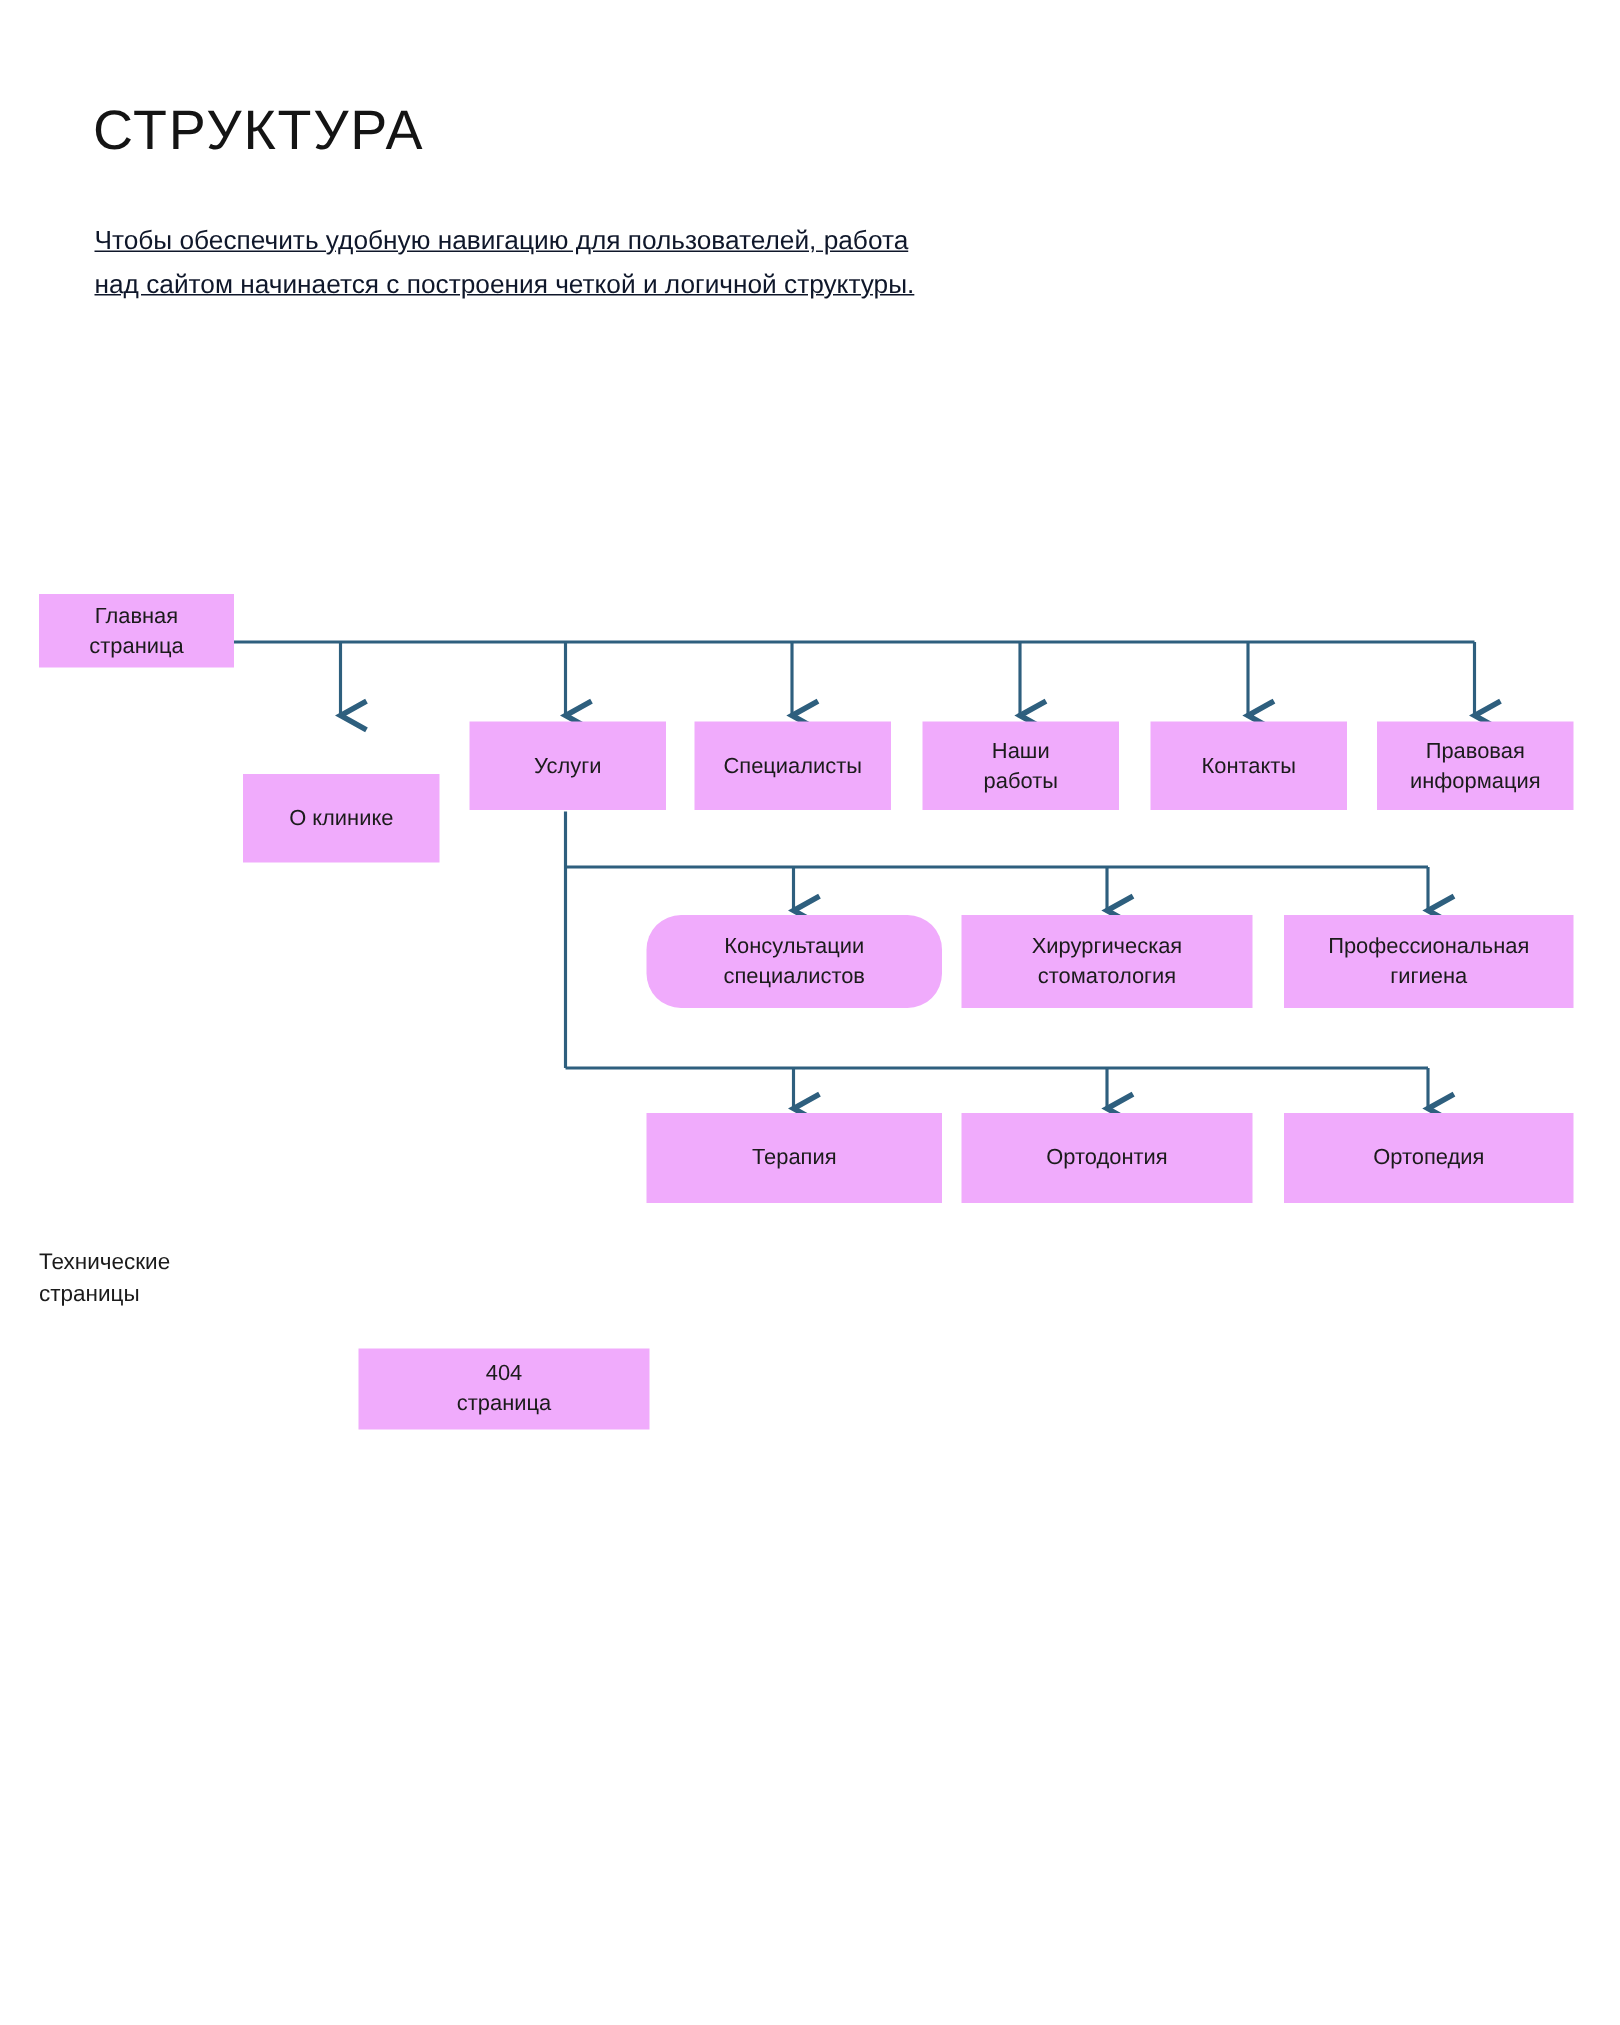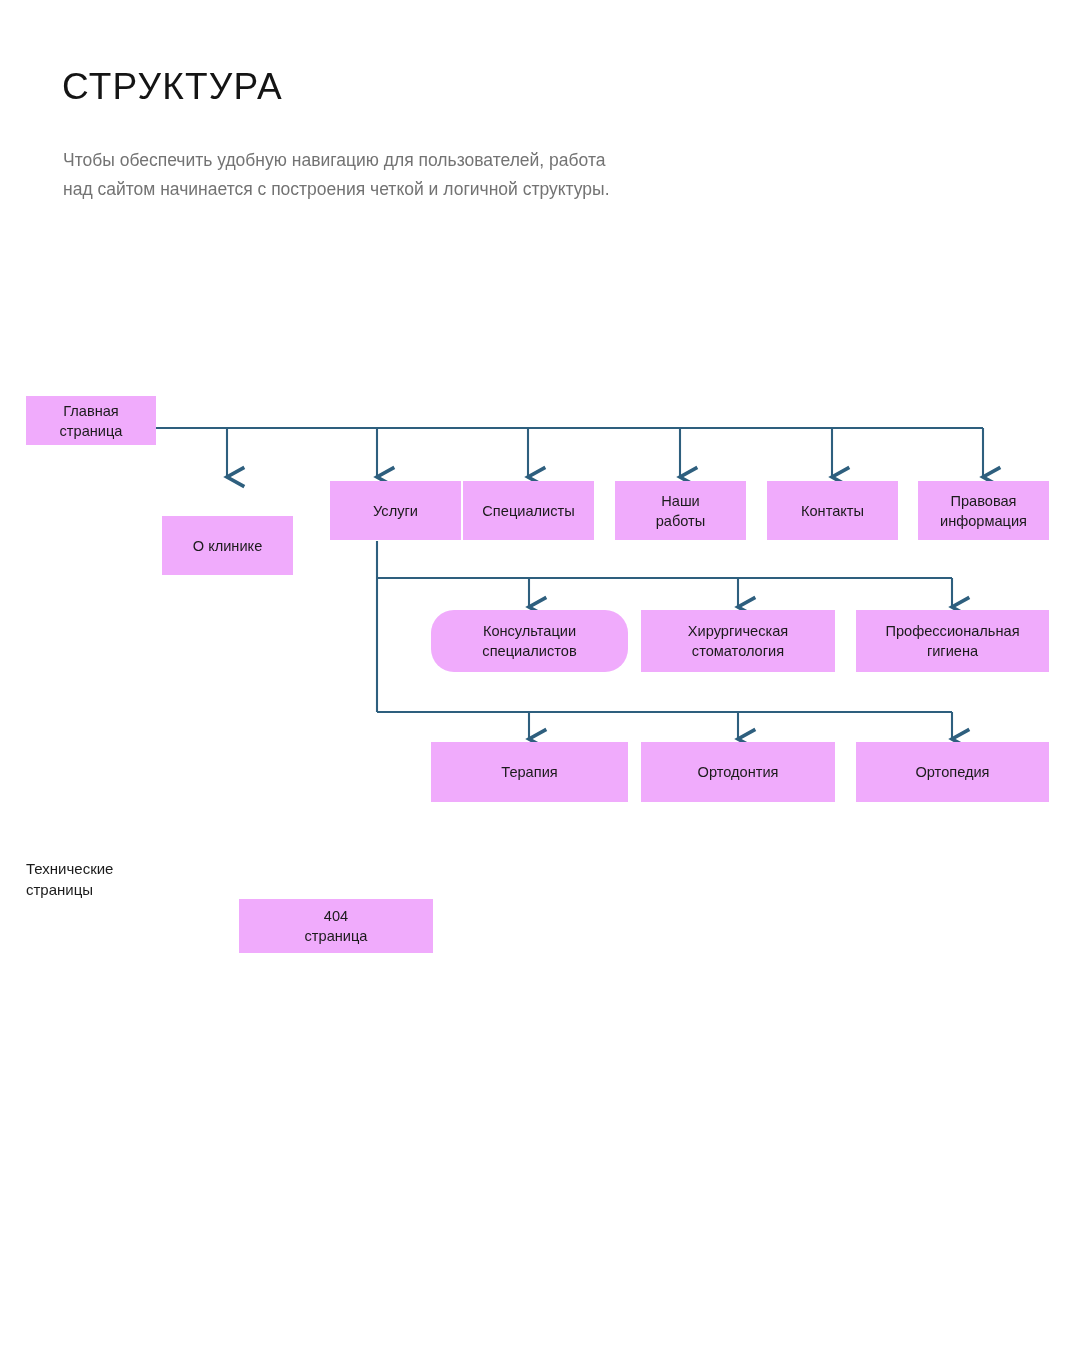--- a/index.html
+++ b/index.html
@@ -31,22 +31,23 @@
     font-weight: 400;
     color: #141414;
     white-space: pre;
   }
   #page-subtitle {
     position: absolute;
     left: 63px;
     top: 146px;
     font-size: 17.5px;
     line-height: 29px;
-    color: #737373;
+    color: #0f172a;
     white-space: pre-line;
+    text-decoration: underline;
   }
 
   
   #diagram {
     position: absolute;
     left: 0;
     top: 0;
     width: 1080px;
     height: 1350px;
   }
@@ -73,21 +74,20 @@
     white-space: pre-line;
     padding: 0 6px;
   }
 
   .group-label {
     position: absolute;
     font-size: 15px;
     line-height: 21px;
     color: #1b1b1b;
     white-space: pre-line;
-    margin-top: 27px;
   }
 </style>
 </head>
 <body>
 
 <div id="page">
 
   <div id="page-title">СТРУКТУРА</div>
   <div id="page-subtitle">Чтобы обеспечить удобную навигацию для пользователей, работа
 над сайтом начинается  с построения четкой и логичной структуры.</div>
@@ -122,21 +122,21 @@
         <path d="M529,712 L529,739" marker-end="url(#arrow)"></path>
         <path d="M738,712 L738,739" marker-end="url(#arrow)"></path>
         <path d="M952,712 L952,739" marker-end="url(#arrow)"></path>
       </g>
     </svg>
 
     <div class="node" style="left:26px; top:396px; width:130px; height:49px;">Главная
 страница</div>
 
     <div class="node" style="left:162px; top:481px; width:131px; height:59px;margin-top:35px;">О клинике</div>
-    <div class="node" style="left:330px; top:481px; width:131px; height:59px;">Услуги</div>
+    <div class="node" style="left:313px; top:481px; width:131px; height:59px;">Услуги</div>
     <div class="node" style="left:463px; top:481px; width:131px; height:59px;">Специалисты</div>
     <div class="node" style="left:615px; top:481px; width:131px; height:59px;">Наши
 работы</div>
     <div class="node" style="left:767px; top:481px; width:131px; height:59px;">Контакты</div>
     <div class="node" style="left:918px; top:481px; width:131px; height:59px;">Правовая
 информация</div>
 
     <div class="node" style="left:431px; top:610px; width:197px; height:62px;border-radius:23px;">Консультации
 специалистов</div>
     <div class="node" style="left:641px; top:610px; width:194px; height:62px;">Хирургическая

